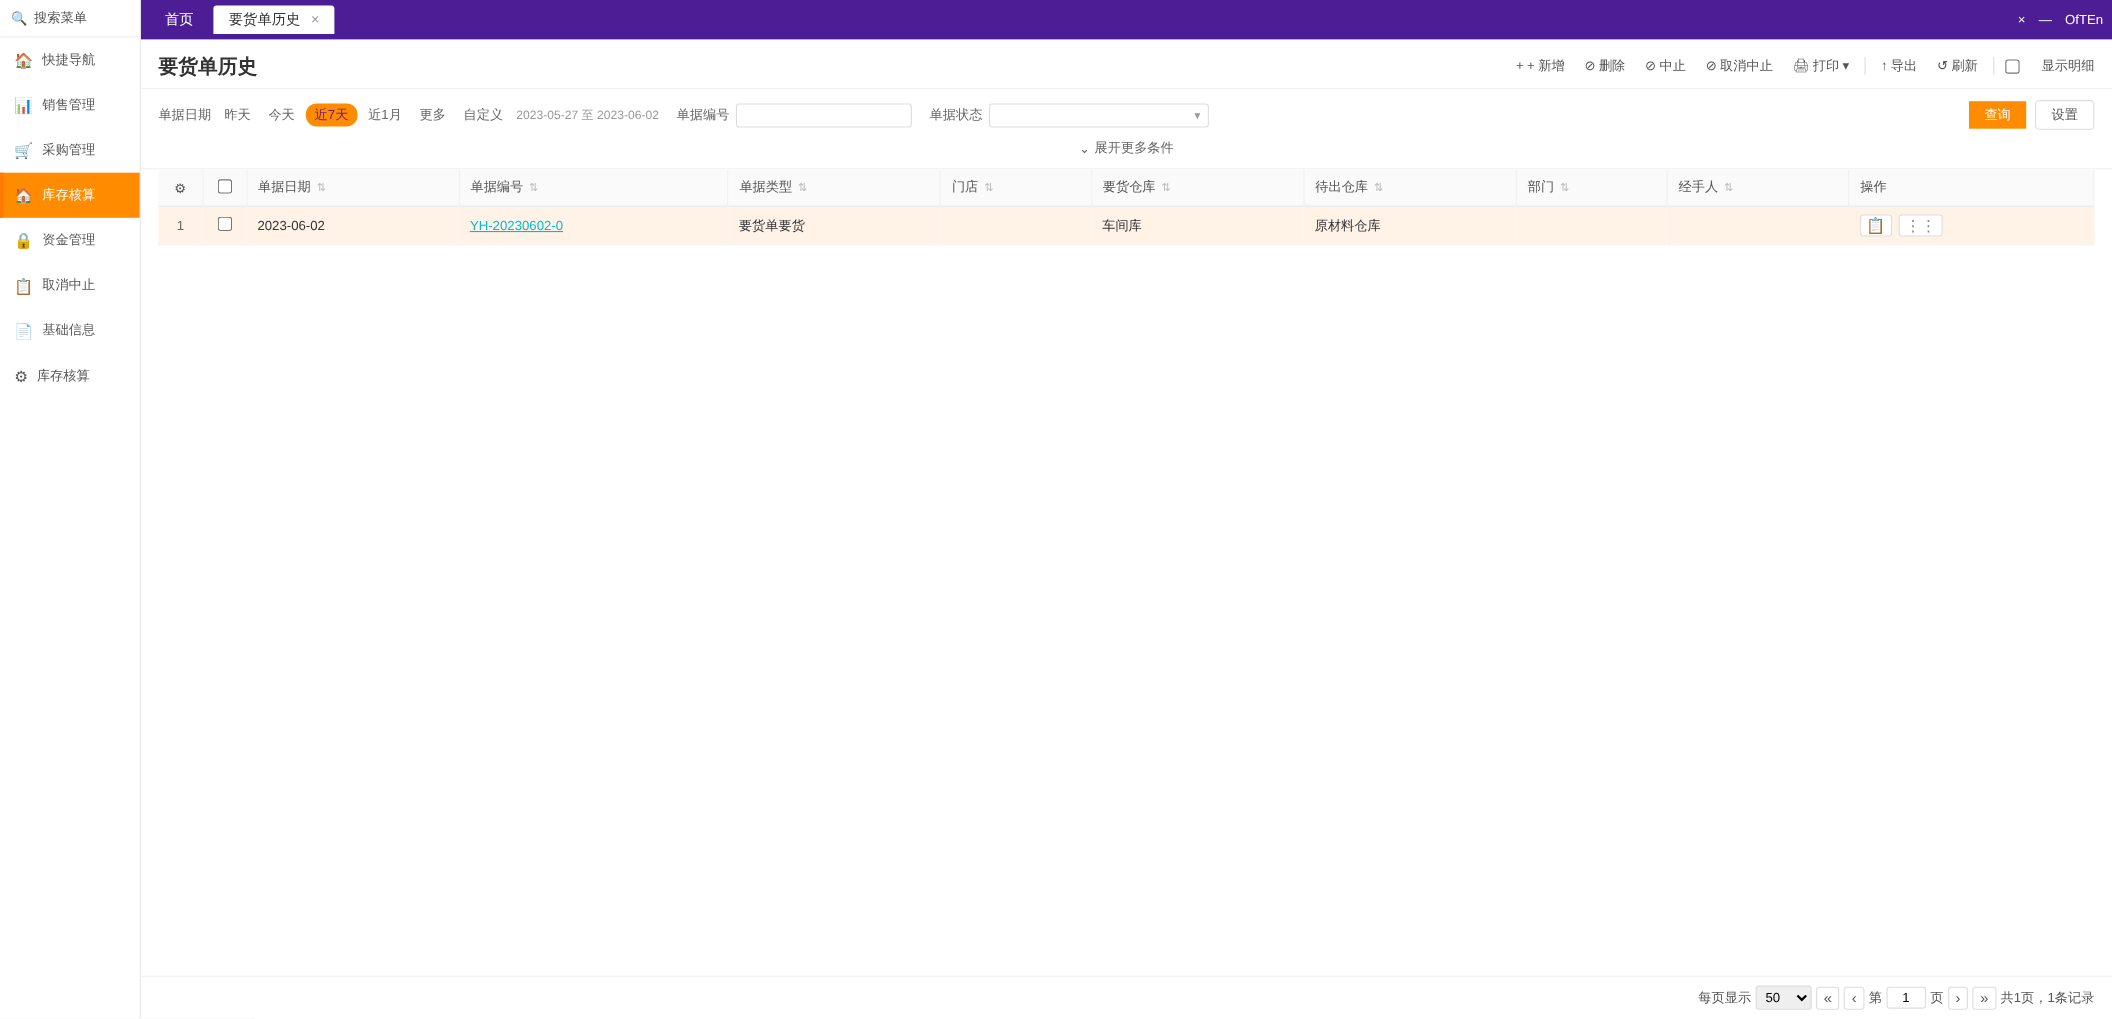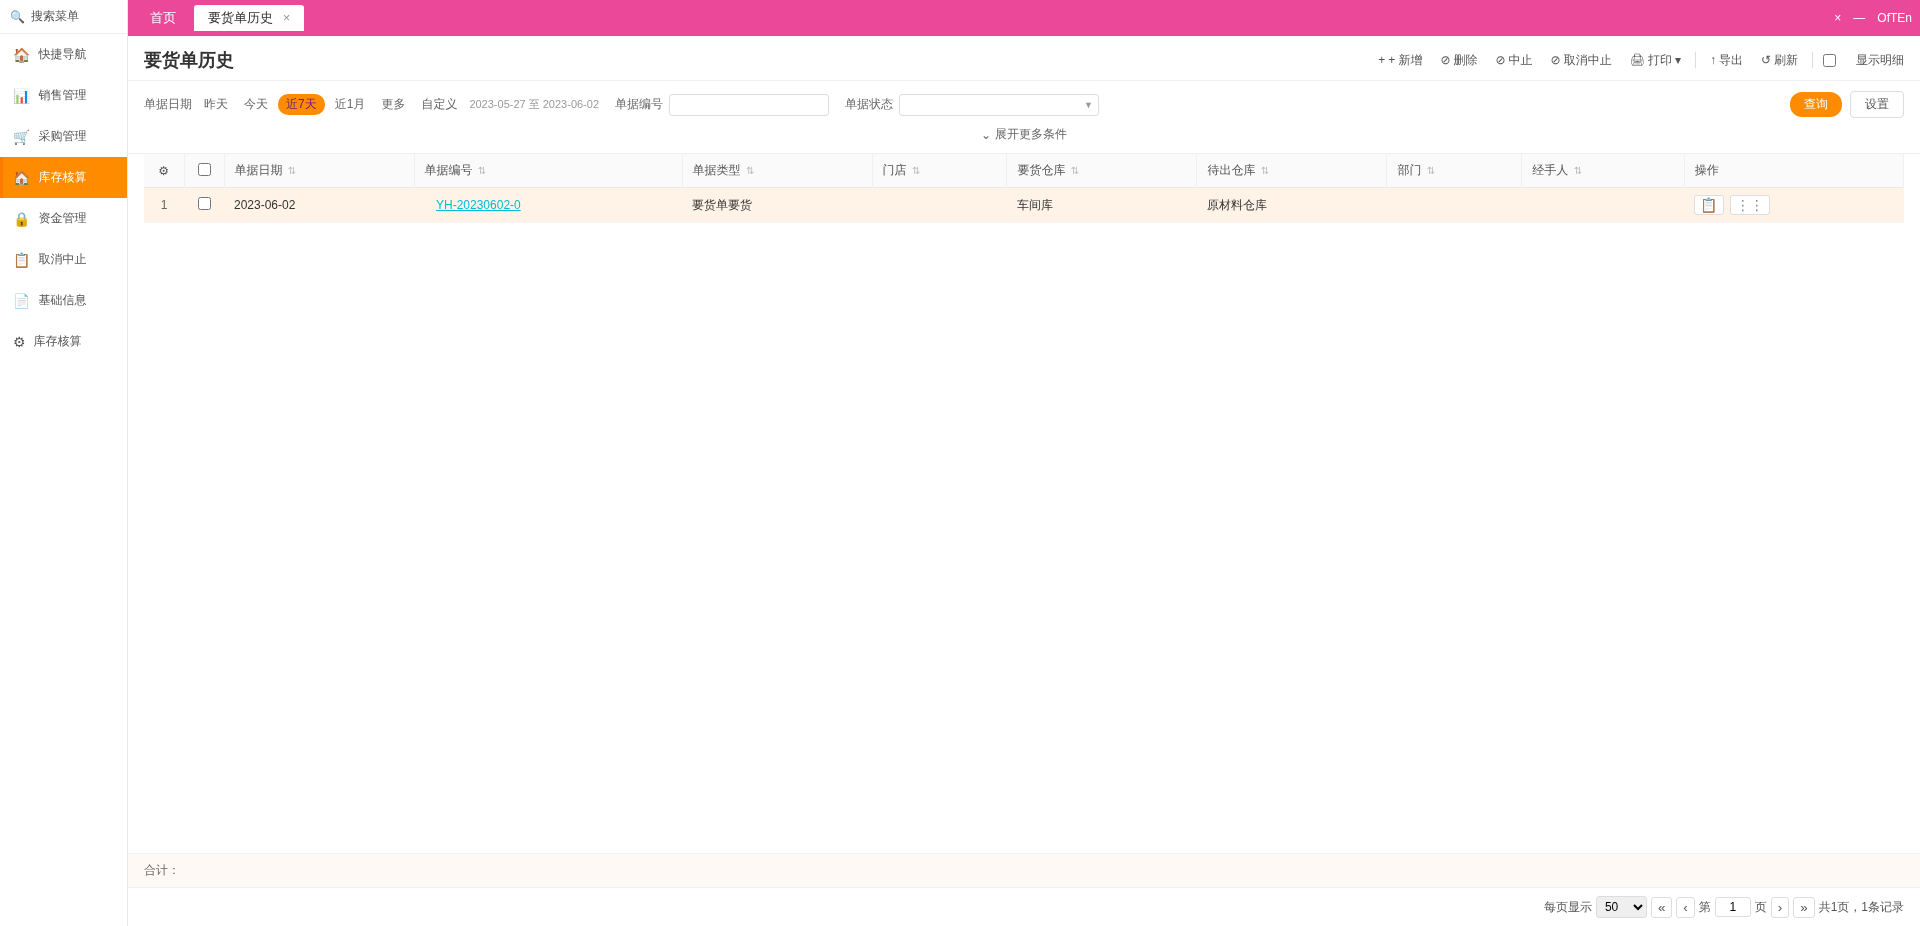--- a/index.html
+++ b/index.html
@@ -42,21 +42,21 @@
     
     .main {
       flex: 1;
       display: flex;
       flex-direction: column;
       overflow: hidden;
     }
 
     
     .tab-bar {
-      background: #ec4899;
+      background: #4c1d95;
       display: flex;
       align-items: center;
       height: 36px;
       padding: 0 8px;
       gap: 4px;
     }
     .tab-item {
       padding: 4px 14px;
       color: #fff;
       cursor: pointer;
@@ -117,21 +117,21 @@
       color: #555;
       cursor: pointer;
       font-size: 12px;
       padding: 2px 4px;
       border-radius: 3px;
     }
     .toolbar-btn.primary {
       background: #ff8c00;
       color: #fff;
       padding: 4px 14px;
-      border-radius: 12px;
+      border-radius: 0;
       border: none;
     }
     .toolbar-btn.secondary {
       background: #fff;
       color: #555;
       border: 1px solid #ddd;
       padding: 4px 14px;
       border-radius: 4px;
       cursor: pointer;
     }
@@ -264,21 +264,20 @@
       padding: 7px 10px;
       color: #333;
       white-space: nowrap;
     }
     tbody td:first-child { text-align: center; color: #666; }
     tbody td:nth-child(2) { text-align: center; }
     .link-text {
       color: #00bcd4;
       cursor: pointer;
       text-decoration: underline;
-      margin-left: 12px;
     }
     .sort-icon { color: #bbb; font-size: 10px; margin-left: 2px; }
 
     
     .row-actions { display: flex; gap: 6px; align-items: center; }
     .row-action-btn {
       color: #888;
       cursor: pointer;
       font-size: 14px;
       border: 1px solid #ddd;
@@ -545,23 +544,20 @@
               <div class="row-actions">
                 <button class="row-action-btn">📋</button>
                 <button class="row-action-btn">⋮⋮</button>
               </div>
             </td>
           </tr>
         </tbody>
       </table>
     </div>
 
-    <div class="table-footer">
-      <span>合计：</span>
-    </div>
 
     <div class="pagination">
       <span>每页显示</span>
       <select class="page-size-select">
         <option value="50">50</option>
         <option value="10">10</option>
         <option value="20">20</option>
         <option value="100">100</option>
       </select>
       <button class="pagination-btn">«</button>

